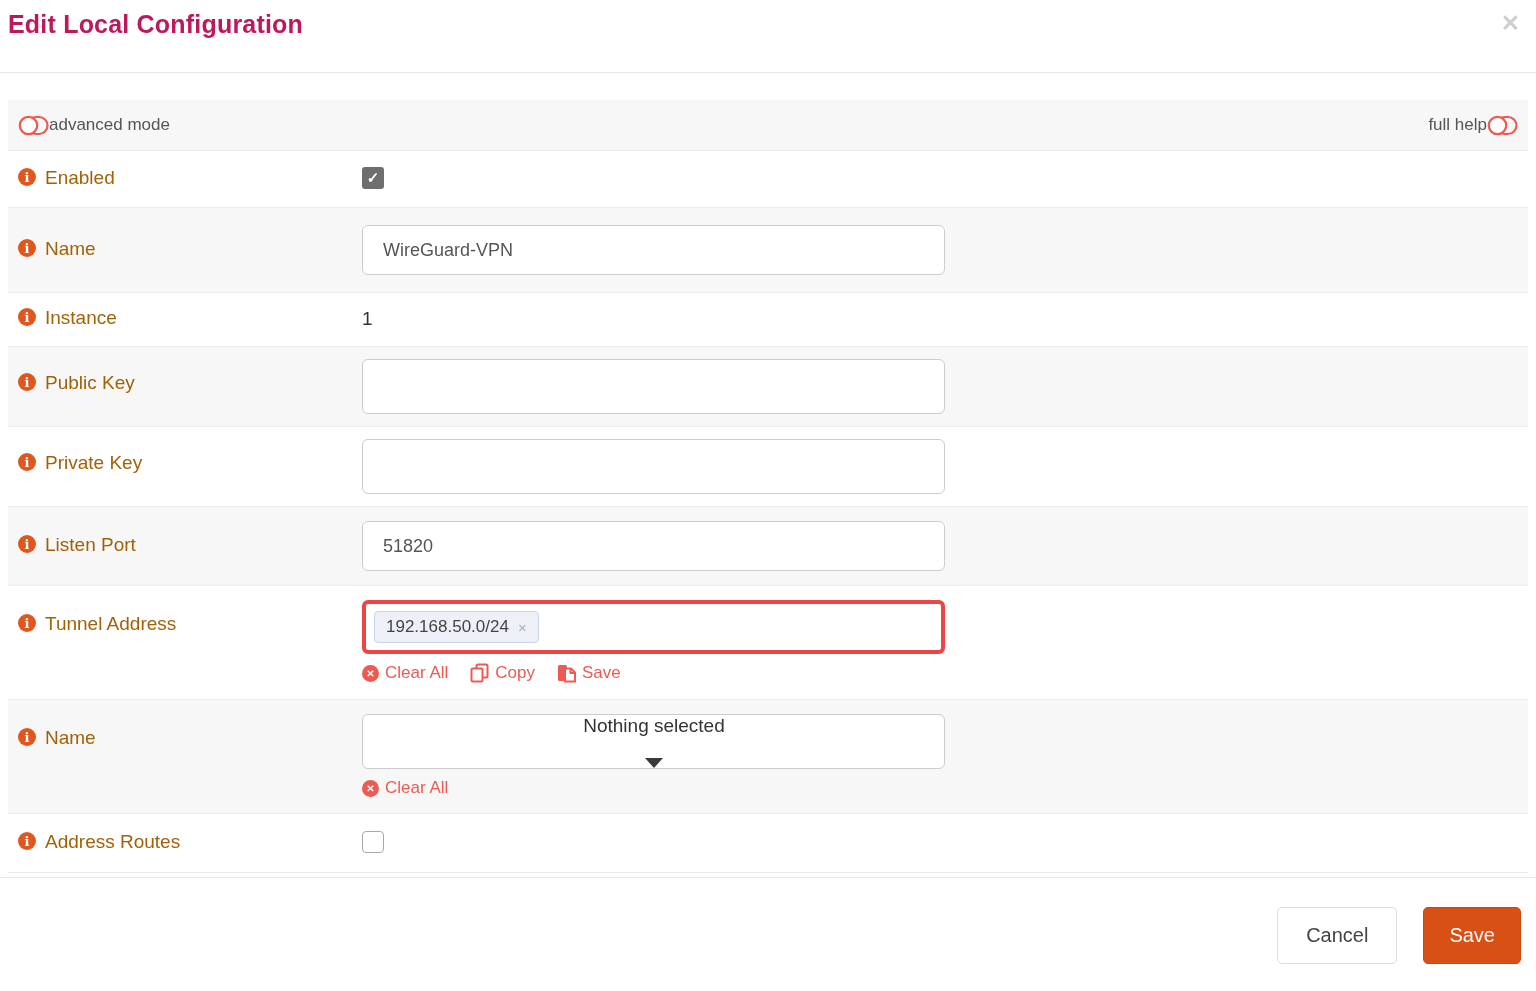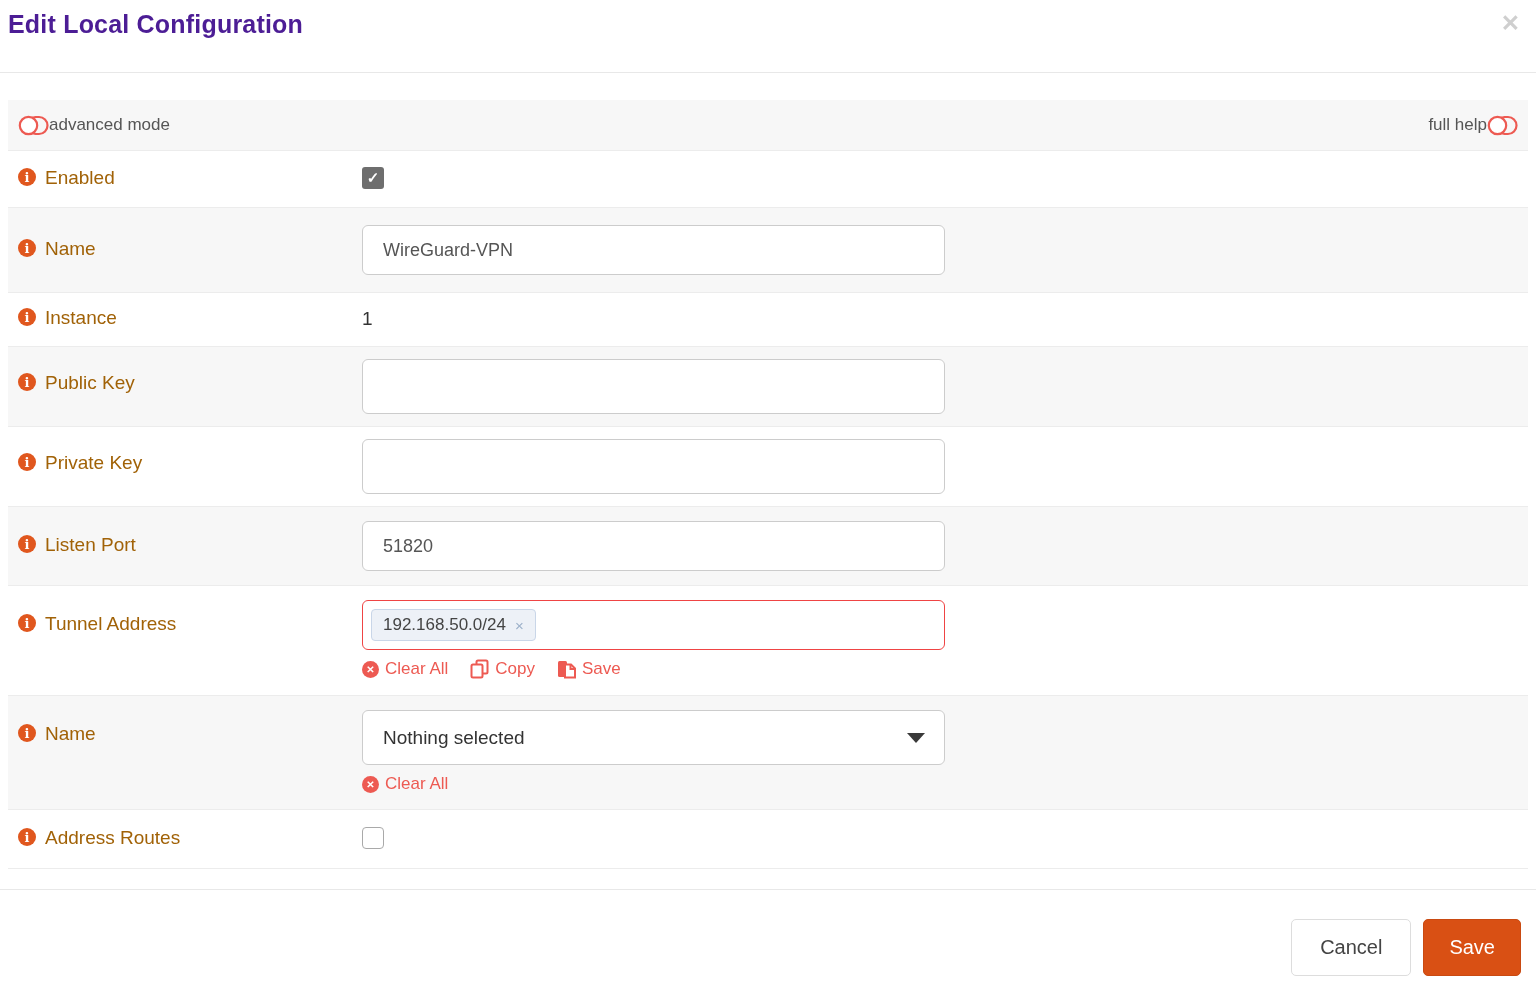--- a/index.html
+++ b/index.html
@@ -12,21 +12,21 @@
     overflow:hidden;
   }
 
   
   .modal-header {
     display:flex; justify-content:space-between; align-items:flex-start;
     padding:8px 16px 0 8px;
     height:73px;
     border-bottom:1px solid #e8e8e8;
   }
-  .modal-title { font-size:25px; font-weight:bold; color:#4c1d95; padding-top:2px; letter-spacing:.2px; }
+  .modal-title { font-size:25px; font-weight:bold; color:#be185d; padding-top:2px; letter-spacing:.2px; }
   .close-btn { color:#cfcfcf; font-size:23px; font-weight:bold; cursor:pointer; padding-top:4px; line-height:1; }
 
   .content { margin:0 8px; }
 
   
   .toggle-row {
     margin-top:27px; height:51px; background:#f7f7f7;
     display:flex; align-items:center; justify-content:space-between;
     padding:0 10px; font-size:17px; color:#555;
     border-bottom:1px solid #ececec;
@@ -62,34 +62,34 @@
   .static-value { font-size:19px; color:#333; padding-top:1px; }
 
   .text-input {
     width:583px; height:50px; border:1px solid #ccc; border-radius:6px;
     padding:6px 20px; font-size:18px; color:#555; background:#fff;
     font-family:"Liberation Sans", sans-serif; outline:none; display:block;
   }
   .key-input { height:55px; }
 
   .tags-input {
-    width:583px; min-height:50px; border:1px solid #ef4444; border-radius:6px;
+    width:583px; min-height:50px; border:4px solid #ef4444; border-radius:6px;
     background:#fff; padding:7px 8px; display:flex; align-items:center;
   }
   .tag {
     background:#edf1f7; border:1px solid #c9d6e8; border-radius:4px;
     padding:5px 11px; font-size:17px; color:#444;
     display:flex; align-items:center; gap:9px;
   }
   .tag-remove { color:#9cb0c9; font-size:15px; cursor:pointer; }
 
   .select-box {
     width:583px; height:55px; border:1px solid #ccc; border-radius:6px;
     background:#fff; display:flex; align-items:center; justify-content:space-between;
-    padding:0 19px 0 20px; font-size:19px; color:#333; cursor:pointer;
+    padding:0 19px 0 20px; font-size:19px; color:#333; cursor:pointer;flex-direction:column;
   }
   .caret-down {
     width:0; height:0;
     border-left:9px solid transparent; border-right:9px solid transparent;
     border-top:10px solid #3a3a3a;
   }
 
   .field-actions { display:flex; gap:22px; margin-top:9px; align-items:center; }
   .action-link {
     display:flex; align-items:center; gap:6px;
@@ -106,24 +106,24 @@
     color:#fff; display:flex; align-items:center; justify-content:center;
     font-size:15px; font-weight:bold; cursor:pointer;
   }
   .checkbox-unchecked {
     width:22px; height:22px; background:#fff; border:1px solid #a9a9a9;
     border-radius:4px; cursor:pointer;
   }
 
   
   .modal-footer {
-    margin-top:20px;
+    margin-top:4px;
     border-top:1px solid #e8e8e8;
     padding:29px 15px 0 0;
-    display:flex; justify-content:flex-end; gap:12px;
+    display:flex; justify-content:flex-end; gap:26px;
   }
   .btn { height:57px; border-radius:5px; font-size:20px; font-family:"Liberation Sans", sans-serif; cursor:pointer; }
   .btn-cancel { background:#fff; border:1px solid #ddd; color:#444; padding:0 28px; }
   .btn-save   { background:#d95014; border:1px solid #c94a12; color:#fff; padding:0 25px; }
 </style>
 </head>
 <body>
 
 <div class="modal-header">
   <div class="modal-title">Edit Local Configuration</div>

